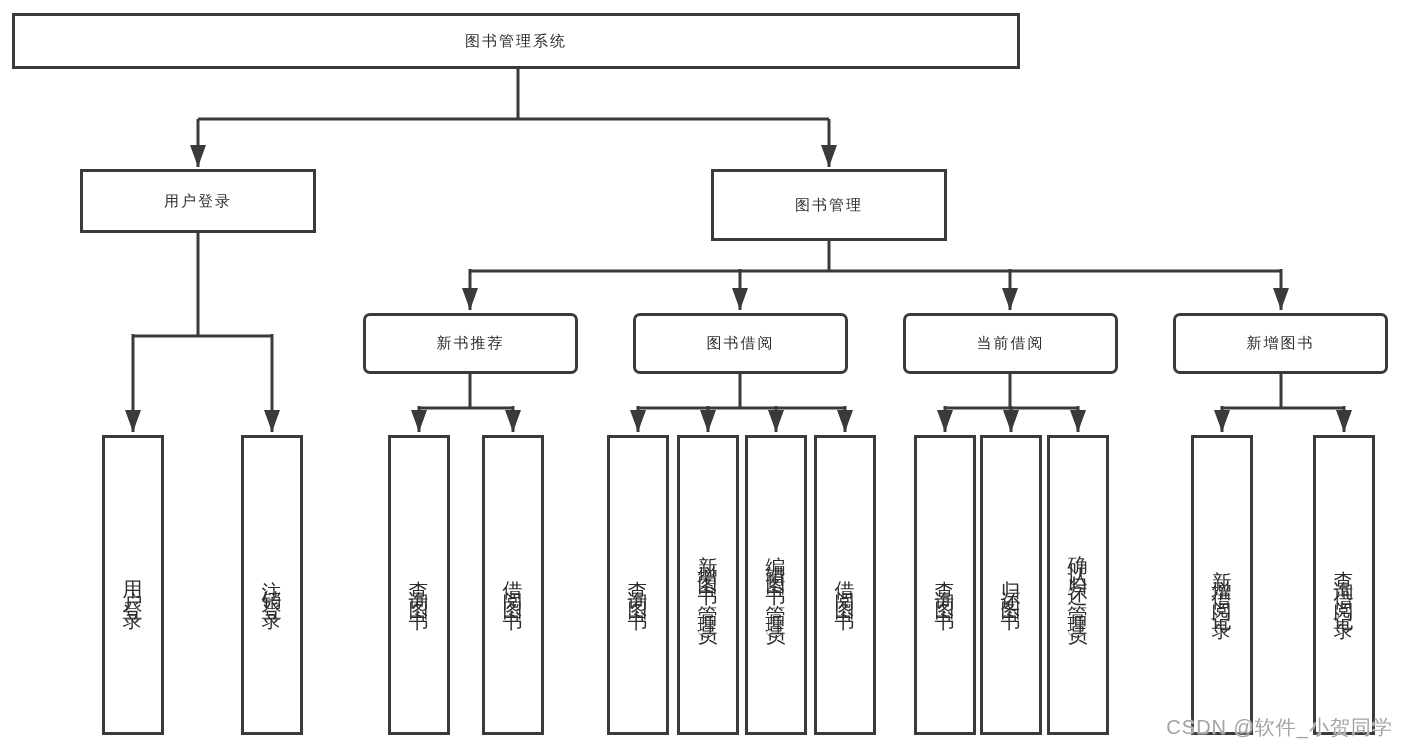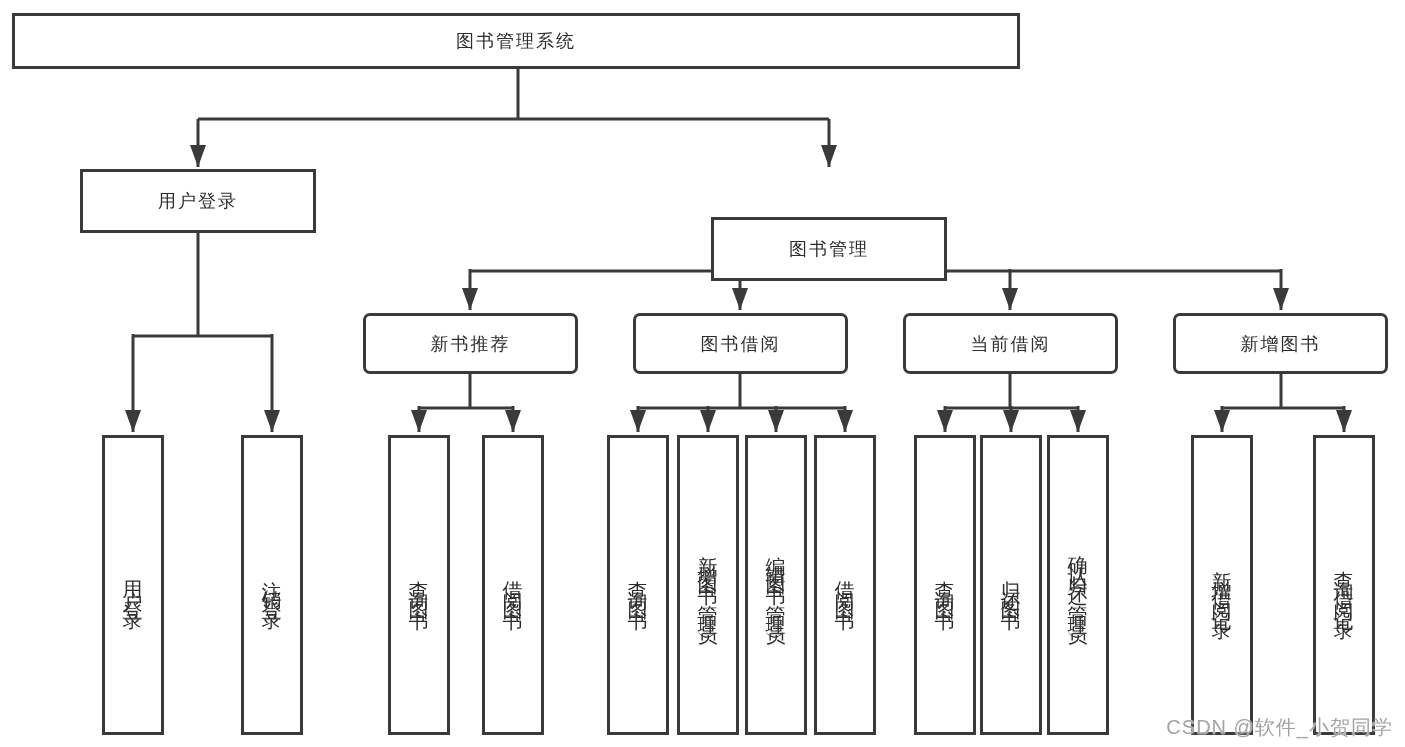--- a/index.html
+++ b/index.html
@@ -16,36 +16,36 @@
     box-sizing:border-box;
     background:#ffffff;
     border:3px solid #3a3a3a;
     display:flex;
     align-items:center;
     justify-content:center;
     color:#2d2d2d;
     z-index:2;
   }
   .h-node span {
-    font-size:18px;
+    font-size:15px;
     letter-spacing:2px;
     white-space:nowrap;
   }
   .v-node span {
     writing-mode:vertical-rl;
     text-orientation:mixed;
     font-size:20px;
     line-height:1;
     letter-spacing:10px;
     white-space:nowrap;
   }
   
   .n-root   { left:12px;  top:13px;  width:1008px; height:56px; }
   .n-l2a    { left:80px;  top:169px; width:236px;  height:64px; }
-  .n-l2b    { left:711px; top:169px; width:236px;  height:64px;margin-top:48px; }
+  .n-l2b    { left:711px; top:169px; width:236px;  height:72px; }
   .l3       { top:313px; height:61px; width:215px;border-radius:7px; }
   .n-l3a    { left:363px;  }
   .n-l3b    { left:633px;  }
   .n-l3c    { left:903px;  }
   .n-l3d    { left:1173px; }
   .leaf     { top:435px; height:300px; width:62px; }
   .n-p1a { left:102px;  }
   .n-p1b { left:241px;  }
   .n-p2a { left:388px;  }
   .n-p2b { left:482px;  }

